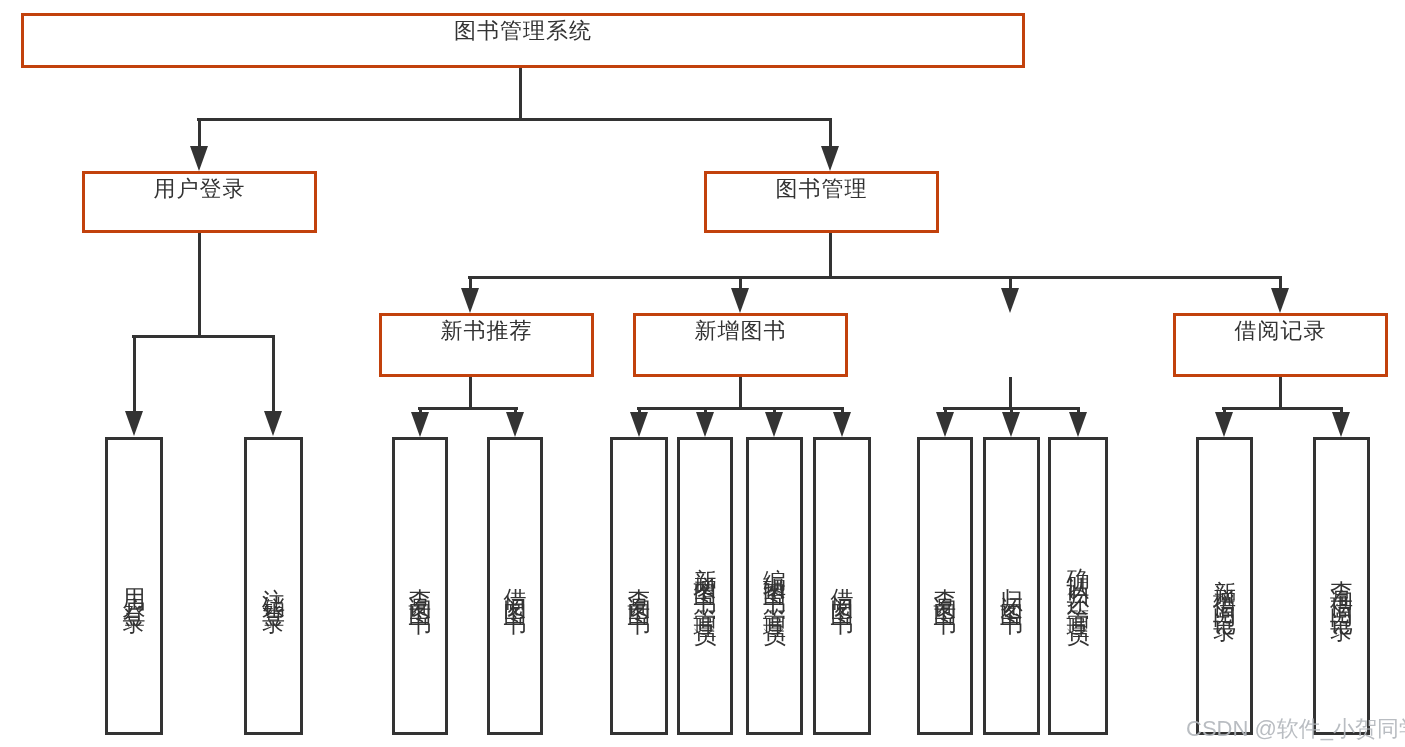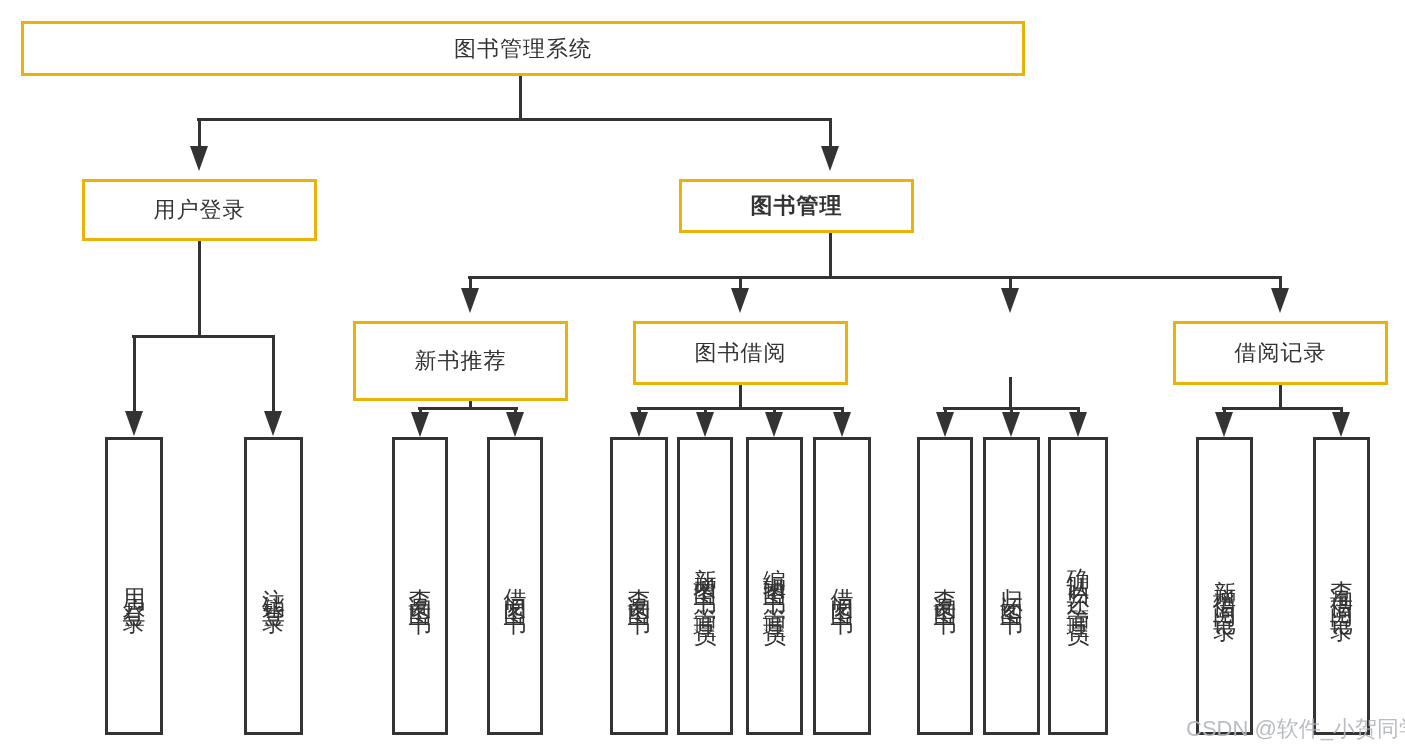--- a/index.html
+++ b/index.html
@@ -13,29 +13,27 @@
     width: 1405px;
     height: 747px;
     background: #ffffff;
     overflow: hidden;
   }
   
   .box {
     position: absolute;
     box-sizing: border-box;
     background: #ffffff;
-    border: 3px solid #eab308;
+    border: 3px solid #c2410c;
     display: flex;
-    align-items: center;
     justify-content: center;
     font-size: 22px;
     color: #333333;
     letter-spacing: 1px;
     white-space: nowrap;
-    margin-top: 8px;
   }
   
   .vbox {
     position: absolute;
     box-sizing: border-box;
     background: #ffffff;
     border: 3px solid #333333;
     display: flex;
     align-items: center;
     justify-content: center;
@@ -142,30 +140,30 @@
   <div class="arrow" style="left:1332px; top:412px;"></div>
 
   <div class="box" style="left:21px; top:13px; width:1004px; height:55px;">
     <span>图书管理系统</span>
   </div>
 
   <div class="box" style="left:82px; top:171px; width:235px; height:62px;">
     <span>用户登录</span>
   </div>
 
-  <div class="box" style="left:679px; top:171px; width:235px; height:54px;font-weight:bold;">
+  <div class="box" style="left:704px; top:171px; width:235px; height:62px;">
     <span>图书管理</span>
   </div>
 
-  <div class="box" style="left:353px; top:313px; width:215px; height:80px;">
+  <div class="box" style="left:379px; top:313px; width:215px; height:64px;">
     <span>新书推荐</span>
   </div>
 
   <div class="box" style="left:633px; top:313px; width:215px; height:64px;">
-    <span>图书借阅</span>
+    <span>新增图书</span>
   </div>
 
 
   <div class="box" style="left:1173px; top:313px; width:215px; height:64px;">
     <span>借阅记录</span>
   </div>
 
   <div class="vbox" style="left:105px; width:58px;">
     <span class="vtext">用户登录</span>
   </div>

